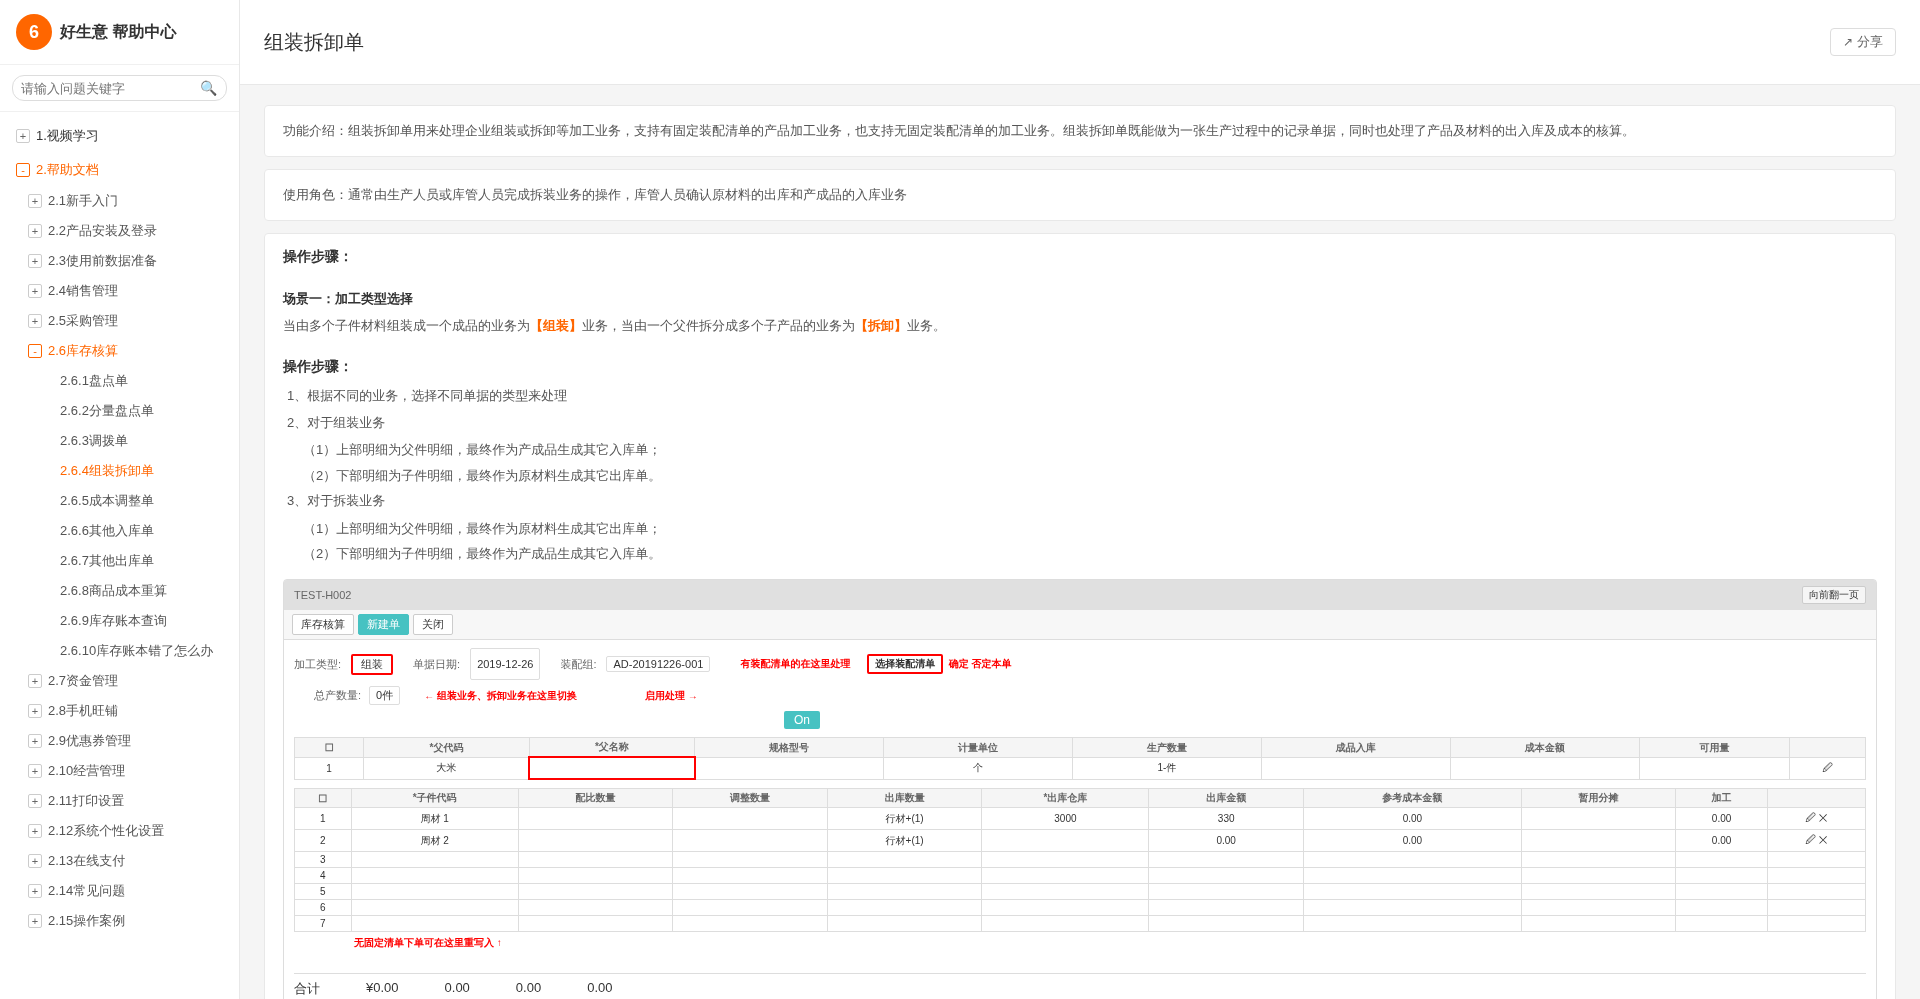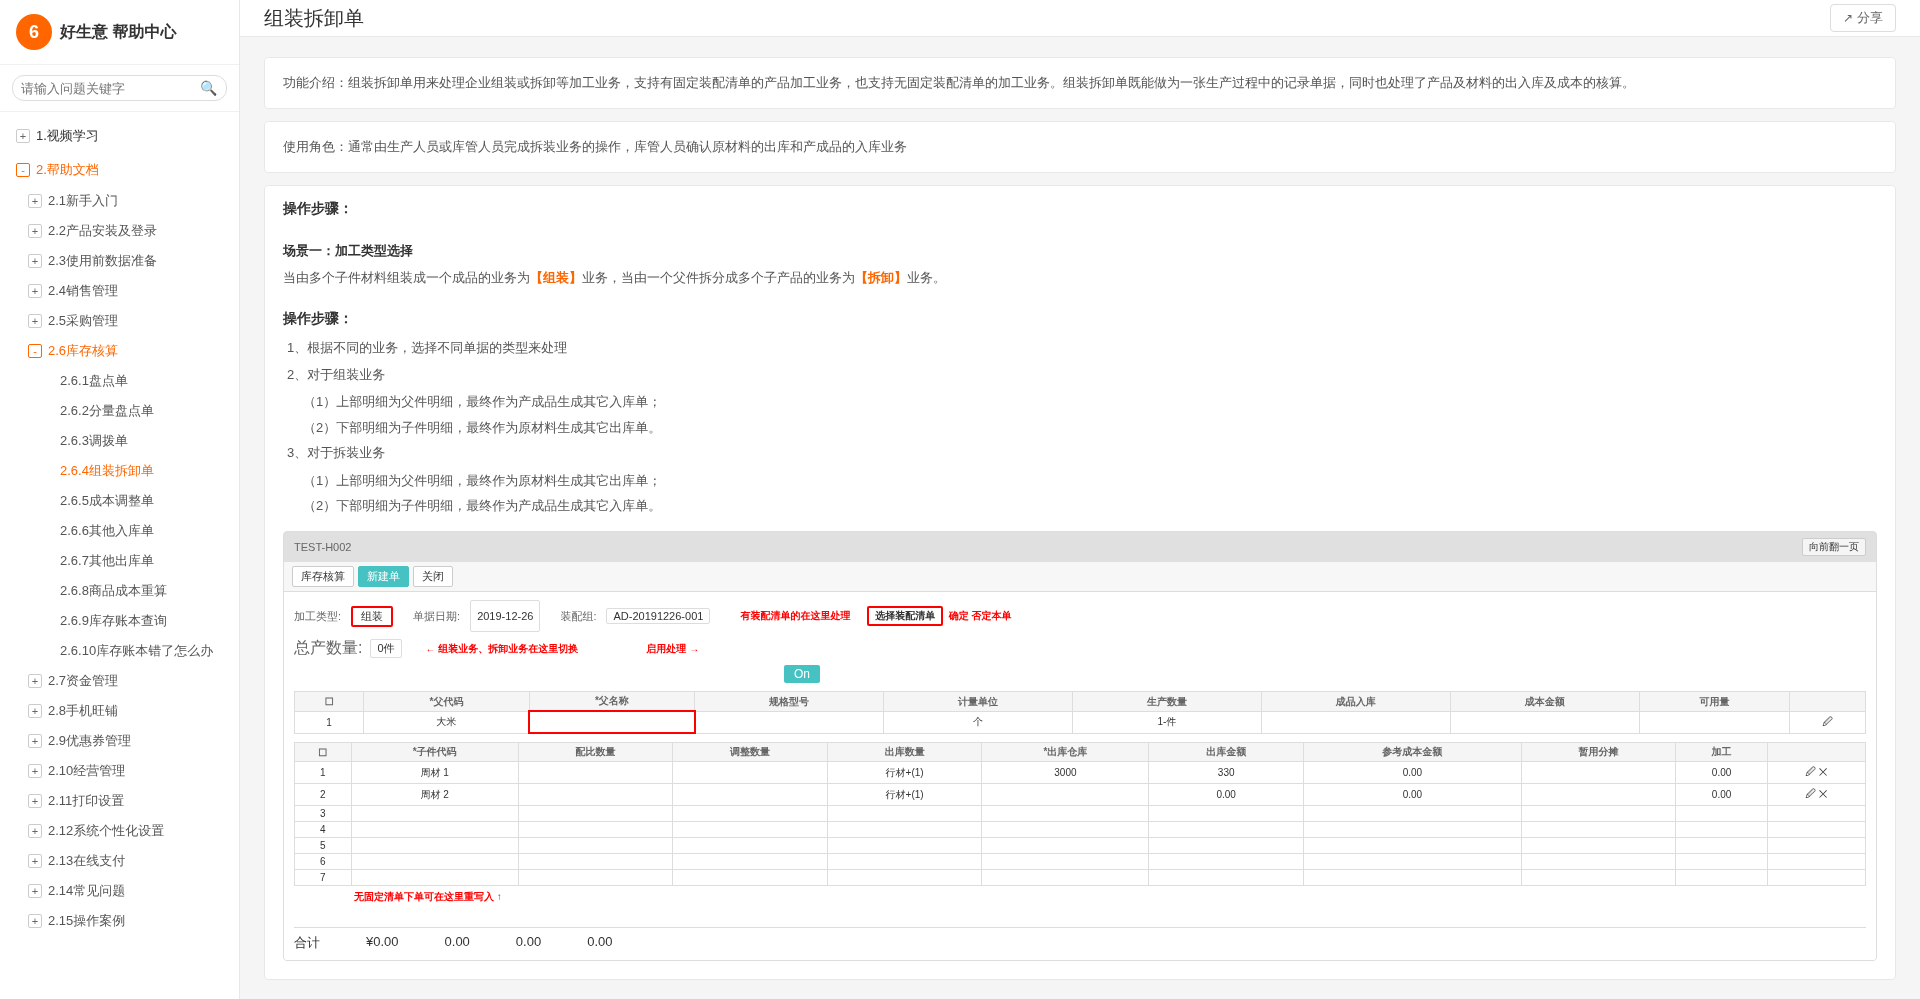--- a/index.html
+++ b/index.html
@@ -157,21 +157,21 @@
     
     #main {
       flex: 1;
       display: flex;
       flex-direction: column;
       overflow: hidden;
       background: #f5f5f5;
     }
     #topbar {
       background: #fff;
-      padding: 4px 24px;
+      padding: 28px 24px;
       border-bottom: 1px solid #e8e8e8;
       display: flex;
       align-items: center;
       justify-content: space-between;
     }
     .page-title {
       font-size: 20px;
       font-weight: normal;
       color: #333;
     }
@@ -444,21 +444,21 @@
             <span style="font-size:11px; color:#333; border:1px solid #ddd; padding:1px 6px; border-radius:2px;">AD-20191226-001</span>
 
             <span style="color:red; font-size:10px; font-weight:bold; margin-left:20px; position:relative;">
               有装配清单的在这里处理
               <span style="display:inline-block; border:2px solid red; border-radius:2px; padding:1px 6px; margin-left:14px; color:#333; font-size:10px;">选择装配清单</span>
               &nbsp;确定&nbsp;否定本单
             </span>
           </div>
           
           <div style="display:flex; align-items:center; gap:8px; margin-bottom:6px;">
-            <span style="font-size:16px; color:#666;">总产数量:</span>
+            <span style="font-size:11px; color:#666;margin-left:20px;">总产数量:</span>
             <span style="font-size:11px; border:1px solid #ddd; padding:1px 6px; border-radius:2px;">0件</span>
             <span style="color:red; font-size:10px; font-weight:bold; margin-left:16px;">
               ← 组装业务、拆卸业务在这里切换
             </span>
             <span style="color:red; font-size:10px; font-weight:bold; margin-left:60px;">
               启用处理 →
             </span>
           </div>
           
           <div style="display:inline-block; background:#47c2c2; color:#fff; padding:2px 10px; border-radius:2px; font-size:12px; margin-bottom:8px; margin-left:490px;">On</div>

